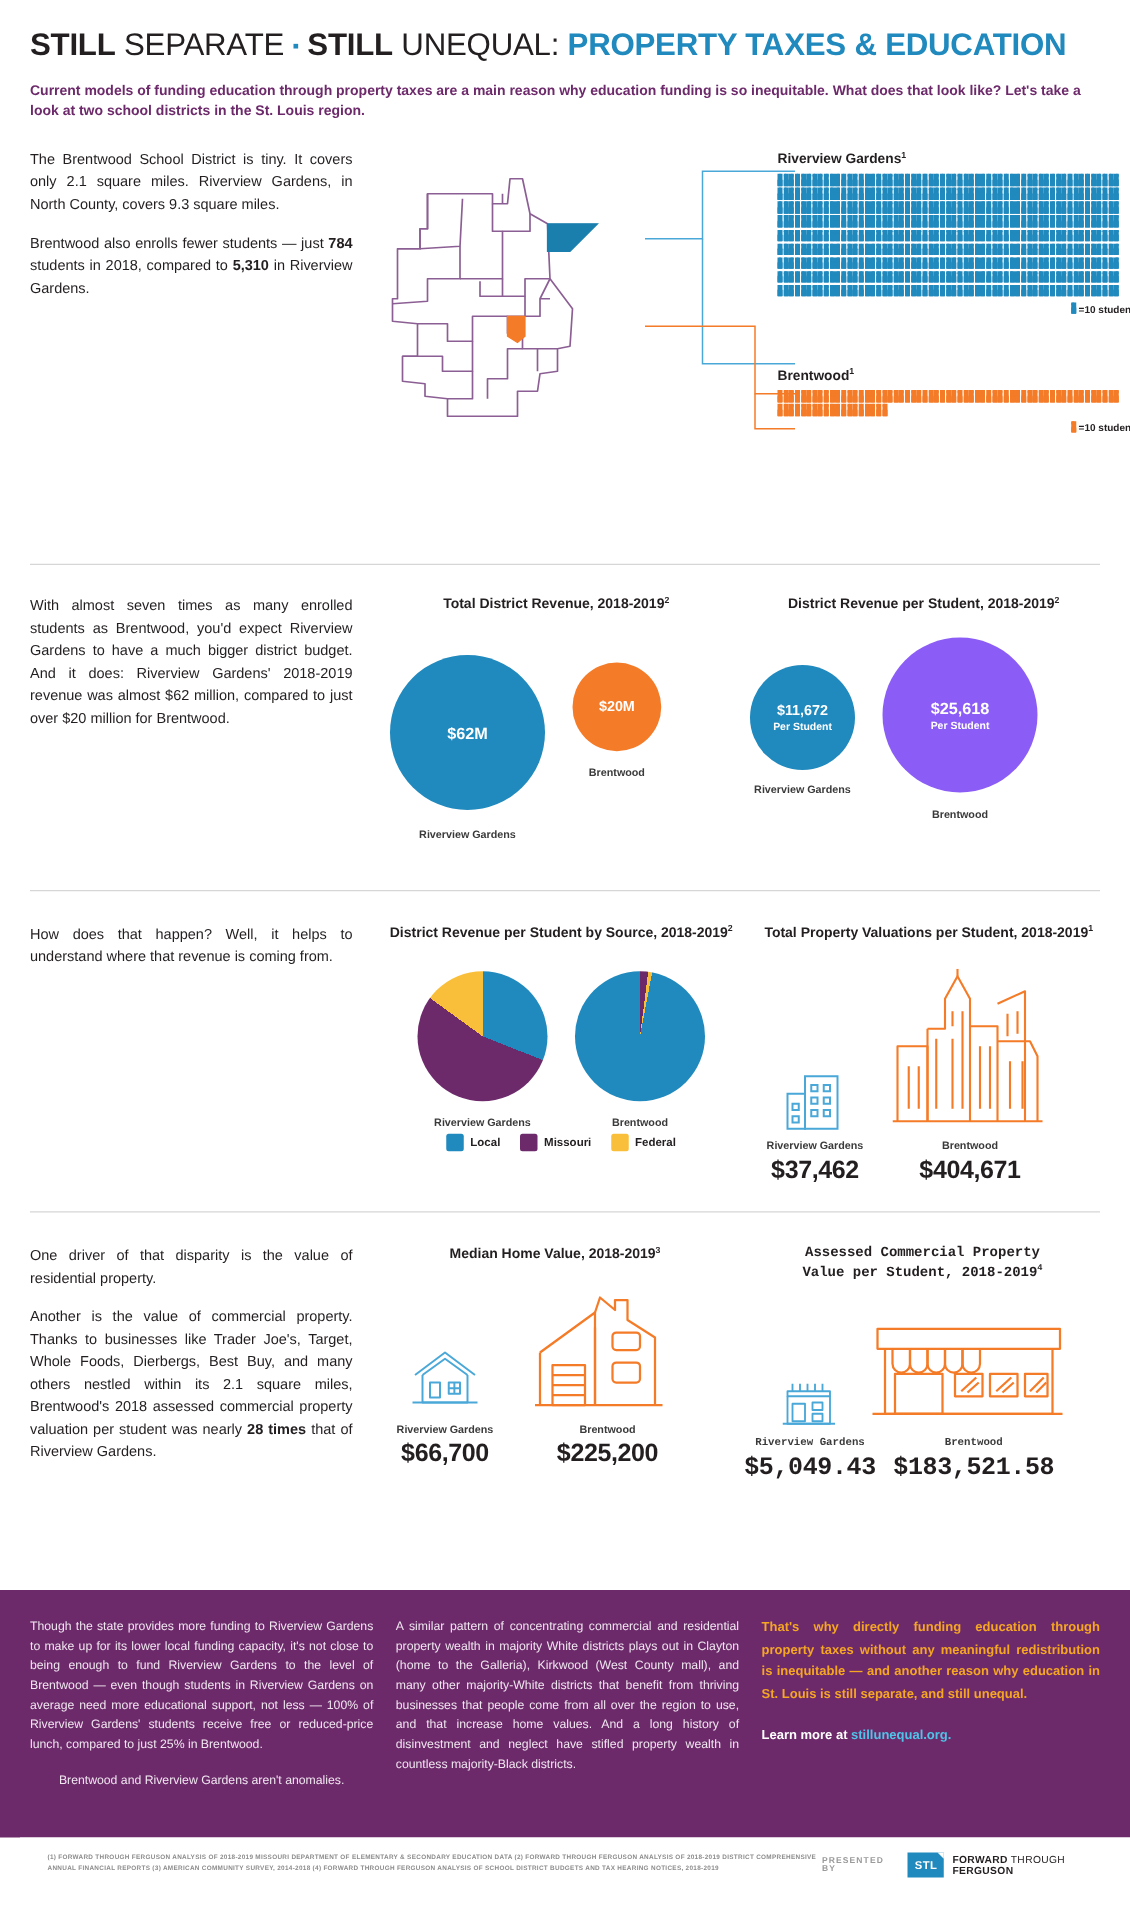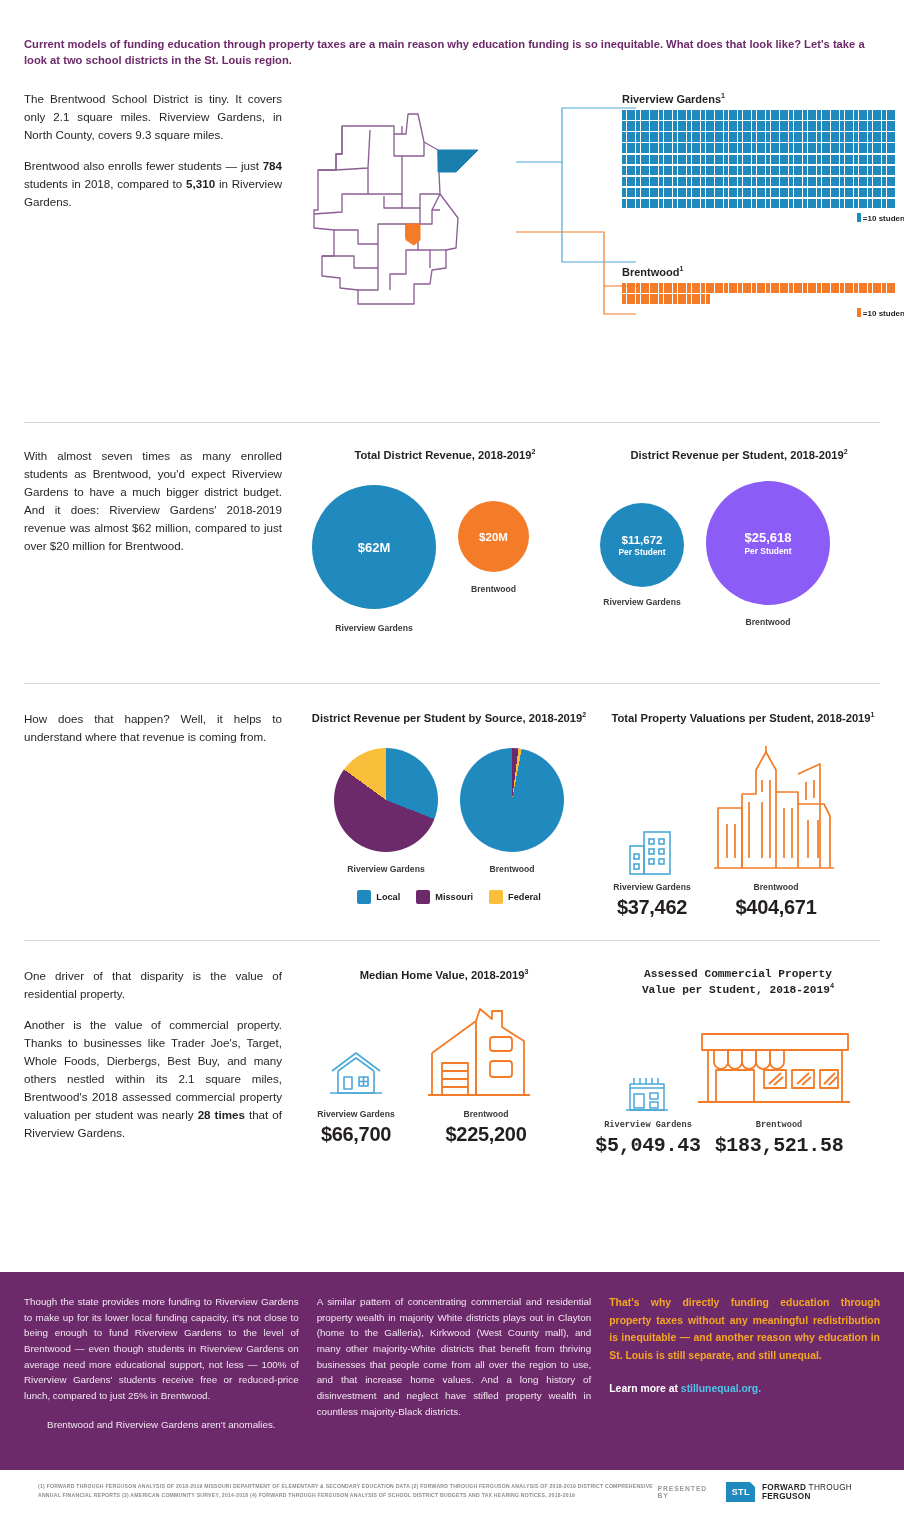--- a/index.html
+++ b/index.html
@@ -69,21 +69,21 @@
   .legend-key { font-size: 8px; font-weight: 700; text-align: right; margin-top: 3px; }
   .legend-key .k { display:inline-block; width: 4px; height: 9px; margin-right: 2px; vertical-align: -1px; position: relative;}
   .legend-key .k::before { content:""; position:absolute; left:0.6px; top:0; width:2.8px;height:2.8px;border-radius:50%;background:inherit;}
   .legend-key .k::after  { content:""; position:absolute; left:0; top:3.2px; width:4px;height:5.8px;border-radius:1.4px 1.4px 0.6px 0.6px;background:inherit;}
   .bubble { border-radius: 50%; display: flex; align-items: center; justify-content: center; flex-direction: column; }
   .bubble .v { color: #fff; font-weight: 700; font-size: 13px; }
   .bubble .sub { color: #fff; font-weight: 700; font-size: 8.4px; margin-top: 1px; }
 
   
   .pie { border-radius: 50%; }
-  .legend3 { display: flex; justify-content: center; gap: 16px; align-items: center; margin-top: 16px; }
+  .legend3 { display: flex; justify-content: center; gap: 16px; align-items: center; margin-top: 4px; }
   .legend3 .item { display: flex; align-items: center; gap: 5px; font-size: 9.2px; font-weight: 700; }
   .legend3 .sw { width: 14px; height: 14px; border-radius: 2px; }
 
   
   .purple {
     position: absolute; left: 0; top: 1272px; width: 904px; height: 198px;
     background: #6d2a6b; display: flex; padding: 22px 24px 0 24px; gap: 18px;
   }
   .purple p { font-size: 9.8px; line-height: 1.6; color: #f0e6f0; text-align: justify; }
   .purple .c1 { width: 282px; }
@@ -112,20 +112,28 @@
   .brand .ftf { font-size: 8.2px; letter-spacing: 0.3px; color: #231f20; }
   .brand .ftf .l { font-weight: 400; }
   .brand .ftf .hb { font-weight: 700; }
 </style>
 </head>
 <body>
 
 <div class="page">
 
   <div class="header">
+    <div class="title">
+      <span class="b">STILL</span>
+      <span>SEPARATE</span>
+      <span class="sq">▪</span>
+      <span class="b">STILL</span>
+      <span>UNEQUAL:</span>
+      <span class="accent">PROPERTY TAXES &amp; EDUCATION</span>
+    </div>
     <div class="subtitle">Current models of funding education through property taxes are a main reason why education funding is so inequitable. What does that look like? Let's take a look at two school districts in the St. Louis region.</div>
   </div>
 
   <div class="section sec1" style="margin-top:22px;">
     <div class="row">
       <div class="col-text">
         <p class="body">The Brentwood School District is tiny. It covers only 2.1 square miles. Riverview Gardens, in North County, covers 9.3 square miles.</p>
         <p class="body">Brentwood also enrolls fewer students — just <b>784</b> students in 2018, compared to <b>5,310</b> in Riverview Gardens.</p>
       </div>
       <div class="col-viz">
@@ -196,21 +204,21 @@
         <p class="body">With almost seven times as many enrolled students as Brentwood, you'd expect Riverview Gardens to have a much bigger district budget. And it does: Riverview Gardens' 2018-2019 revenue was almost $62 million, compared to just over $20 million for Brentwood.</p>
       </div>
       <div class="col-viz">
         <div style="display:flex;">
 
           <div style="width:298px;">
             <div class="chart-title">
               <span>Total District Revenue, 2018-2019</span><sup>2</sup>
             </div>
             <div style="position:relative;height:190px;margin-top:18px;">
-              <div style="position:absolute;left:16px;top:4px;text-align:center;width:124px;">
+              <div style="position:absolute;left:16px;top:14px;text-align:center;width:124px;">
                 <div class="bubble" style="width:124px;height:124px;background:#2089bd;">
                   <span class="v">$62M</span>
                 </div>
                 <div class="caption" style="margin-top:14px;">Riverview Gardens</div>
               </div>
               <div style="position:absolute;left:162px;top:20px;text-align:center;width:71px;">
                 <div class="bubble" style="width:71px;height:71px;background:#f47b27;">
                   <span class="v" style="font-size:11.5px;">$20M</span>
                 </div>
                 <div class="caption" style="margin-top:12px;">Brentwood</div>

